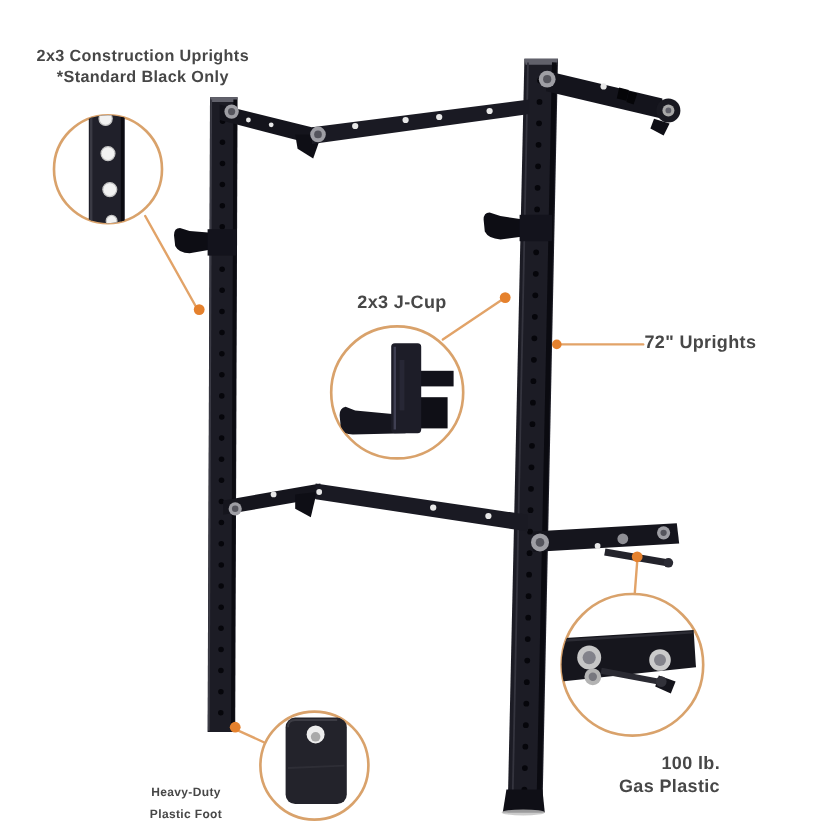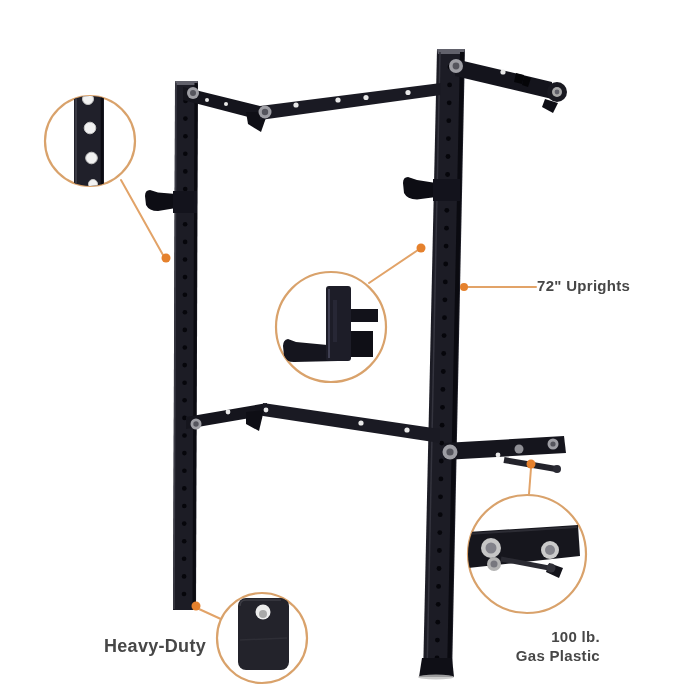--- a/index.html
+++ b/index.html
@@ -17,21 +17,21 @@
   }
   .stage svg{position:absolute;left:0;top:0;}
   .label{
     position:absolute;color:var(--label-text);font-weight:700;letter-spacing:.3px;
     text-align:center;
   }
   .label span{display:block;}
   .lbl-construction{left:20px;top:38px;width:198px;font-size:13.5px;line-height:17px;}
   .lbl-jcup{left:272px;top:244px;width:126px;font-size:15px;}
   .lbl-72{left:537px;top:277px;font-size:15px;text-align:left;}
-  .lbl-foot{left:94px;top:637px;width:122px;font-size:18px;line-height:19px;}
+  .lbl-foot{left:94px;top:651px;width:122px;font-size:10px;line-height:19px;}
   .lbl-gas{left:468px;top:627px;width:132px;font-size:15px;line-height:19px;text-align:right;}
 
   .fill-rack{fill:var(--rack-body);}
   .ring{fill:#ffffff;stroke:var(--callout-ring);stroke-width:2.2;}
   .leader{stroke:var(--leader-line);stroke-width:2;fill:none;stroke-linecap:round;}
   .ldot{fill:var(--leader-dot);}
   .bolt-outer{fill:#9e9ea4;}
   .bolt-inner{fill:#55555d;}
   .barhole{fill:#e8e8e8;}
 </style>
@@ -263,26 +263,32 @@
           <circle cx="491" cy="548" r="5.5" fill="#82828a"></circle>
         <circle cx="494" cy="564" r="7" fill="#b3b3b3"></circle>
           <circle cx="494" cy="564" r="3.5" fill="#77777e"></circle>
         <circle cx="550" cy="550" r="9" fill="#cbcbcb"></circle>
           <circle cx="550" cy="550" r="5" fill="#84848c"></circle>
         <circle cx="551" cy="568" r="4.5" fill="#32323a"></circle>
       </g>
     </g>
   </svg>
 
-
+  <div class="label lbl-construction">
+    <span>2x3 Construction Uprights</span>
+    <span>*Standard Black Only</span>
+  </div>
+
+  <div class="label lbl-jcup">2x3 J-Cup</div>
 
   <div class="label lbl-72">72" Uprights</div>
 
   <div class="label lbl-foot">
     <span>Heavy-Duty</span>
+    <span>Plastic Foot</span>
   </div>
 
   <div class="label lbl-gas">
     <span>100 lb.</span>
     <span>Gas Plastic</span>
   </div>
 
 </div>
 
 </body></html>

